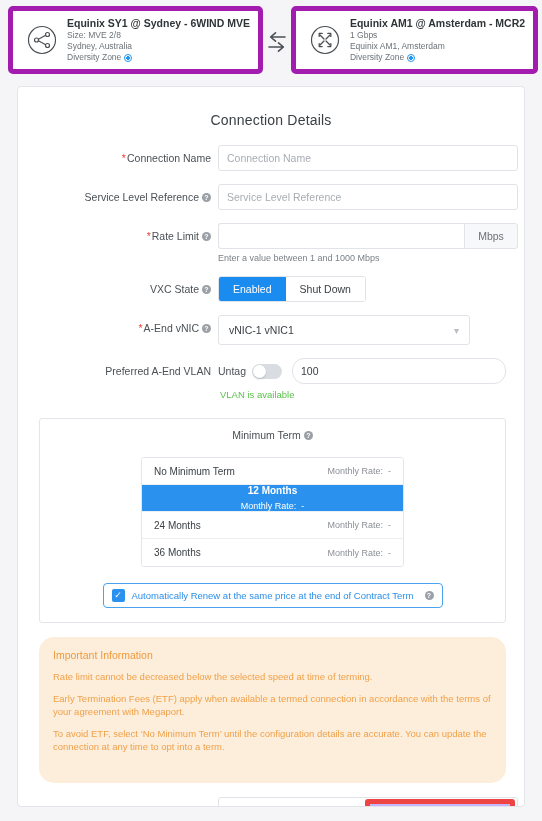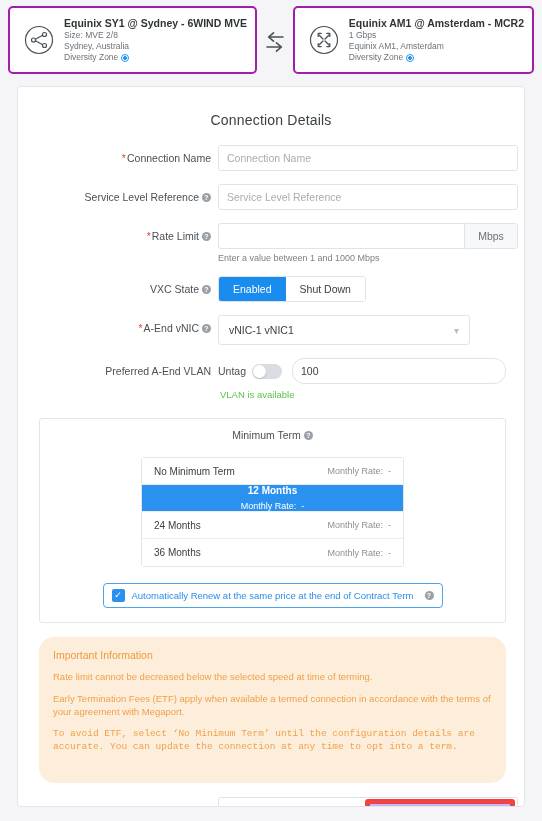--- a/index.html
+++ b/index.html
@@ -14,21 +14,21 @@
 
   
   .endpoints {
     display: flex;
     align-items: stretch;
     padding: 6px 8px 0 8px;
     height: 78px;
   }
   .ep-card {
     background: #ffffff;
-    border: 2px solid #a21caf;
+    border: 5px solid #a21caf;
     border-radius: 5px;
     flex: 0 0 232px;
     display: flex;
     align-items: center;
     padding: 6px 8px;
     height: 68px;
   }
   .ep-icon {
     width: 34px; height: 34px;
     flex: 0 0 34px;
@@ -305,21 +305,21 @@
     font-size: 10.5px;
     color: #ef9a3d;
     margin-bottom: 9px;
   }
   .info-p {
     font-size: 9.5px;
     color: #f0a14a;
     line-height: 13px;
     margin-bottom: 9px;
   }
-  .info-p:last-child { margin-bottom: 16px; font-family: Liberation Mono, monospace; }
+  .info-p:last-child { margin-bottom: 16px; }
 
   
   .tags-ctl {
     width: 300px;
     height: 30px;
     border: 1px solid #e0e3e8;
     border-radius: 3px;
     display: flex;
     align-items: center;
     background: #ffffff;

